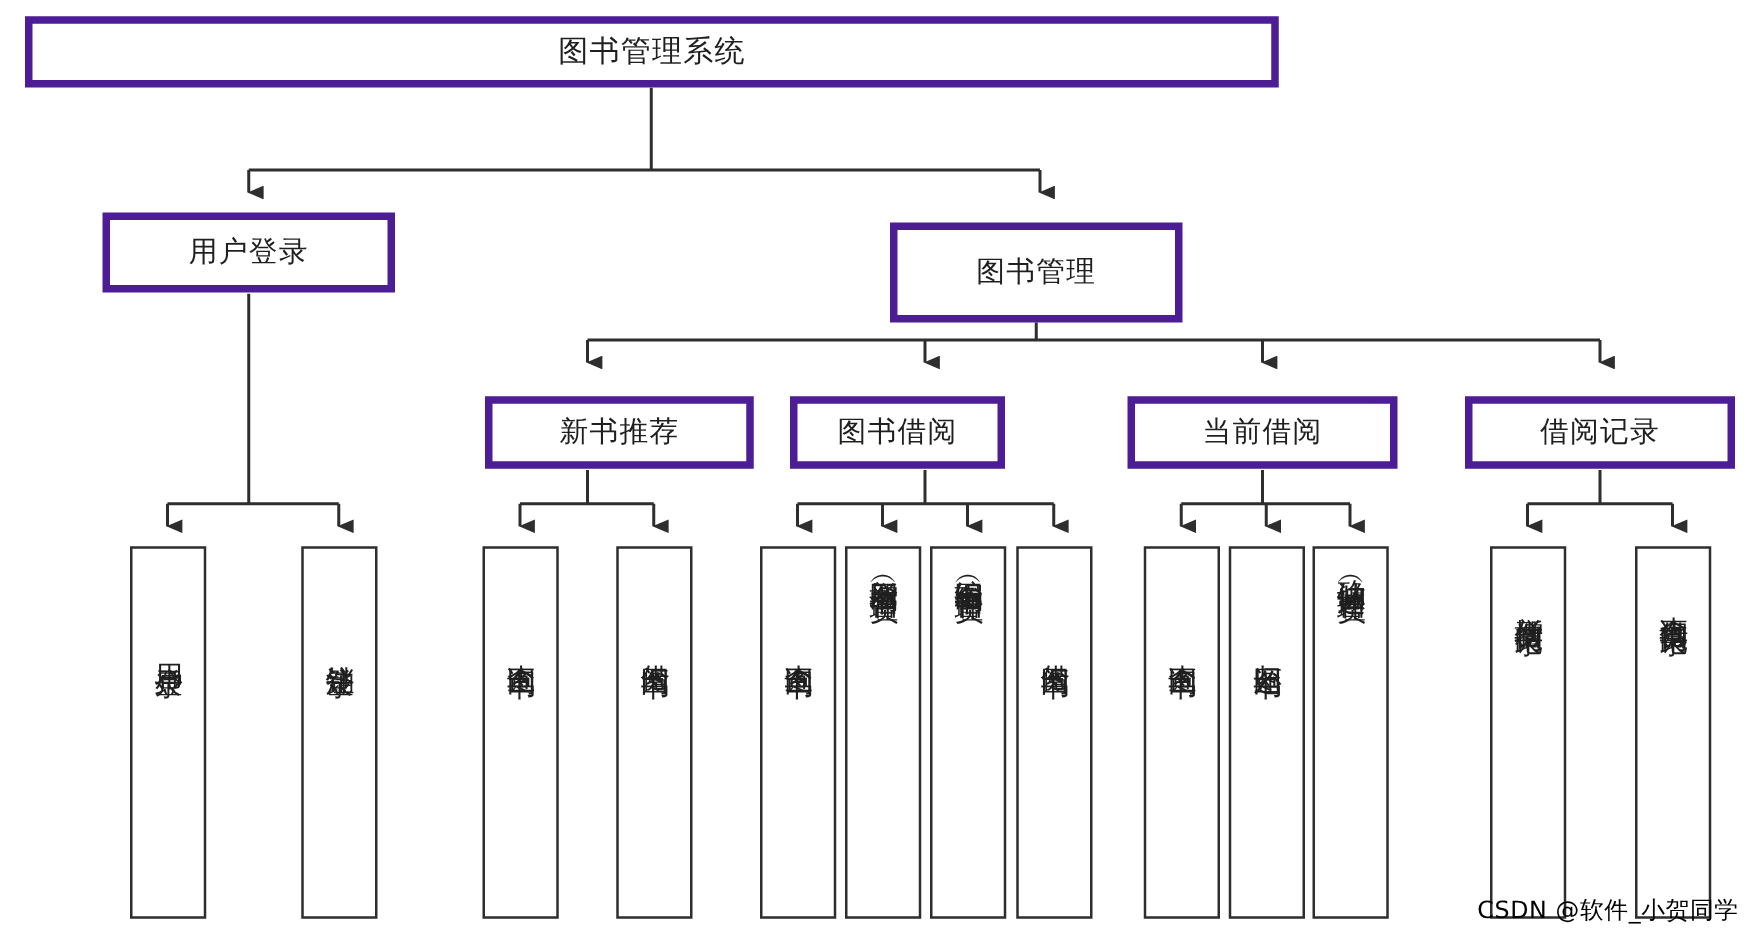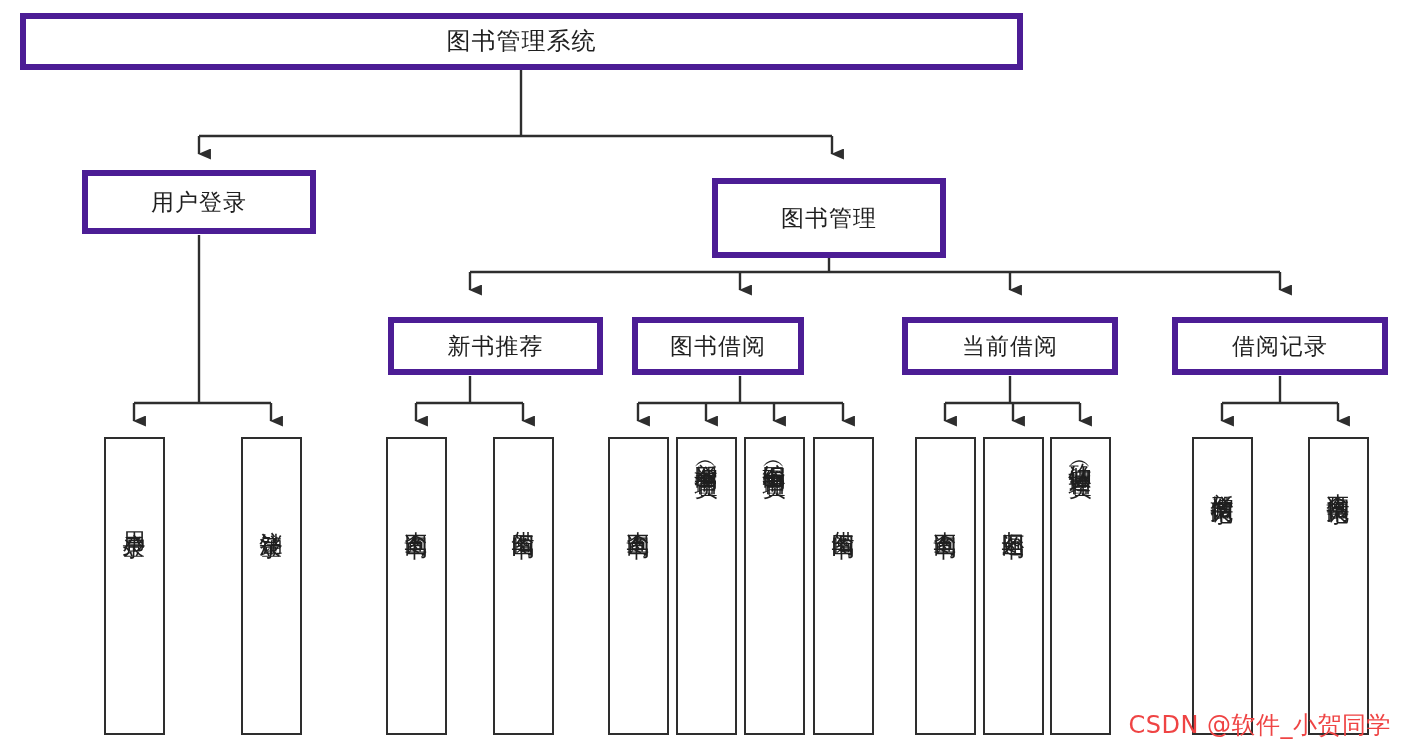--- a/index.html
+++ b/index.html
@@ -58,22 +58,22 @@
     color:#1f1f1f;
     padding-top:6px;
     white-space:nowrap;
   }
   .leaf.short .vlabel{padding-top:74px;}
   .leaf.mid .vlabel{padding-top:36px;}
   .watermark{
     position:absolute;
     right:14px;
     bottom:6px;
-    font-size:24px;
-    color:#ef4444;
+    font-size:19px;
+    color:#000000;
     letter-spacing:0.5px;
     z-index:3;
     white-space:nowrap;
   }
 </style>
 </head>
 <body>
 
 <div id="canvas">
 

